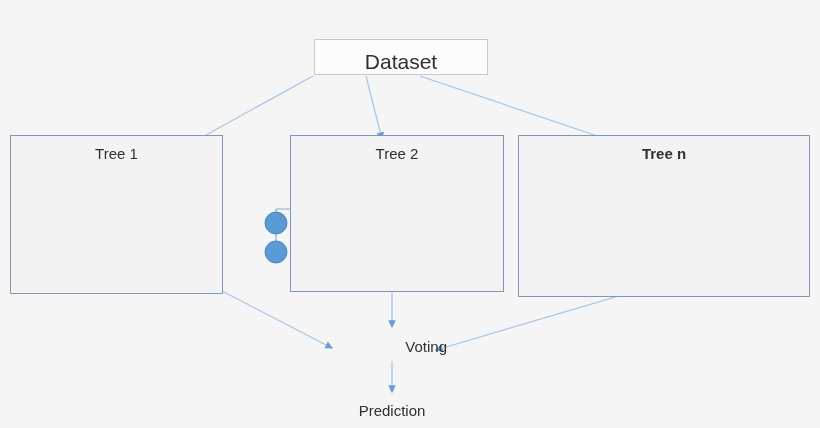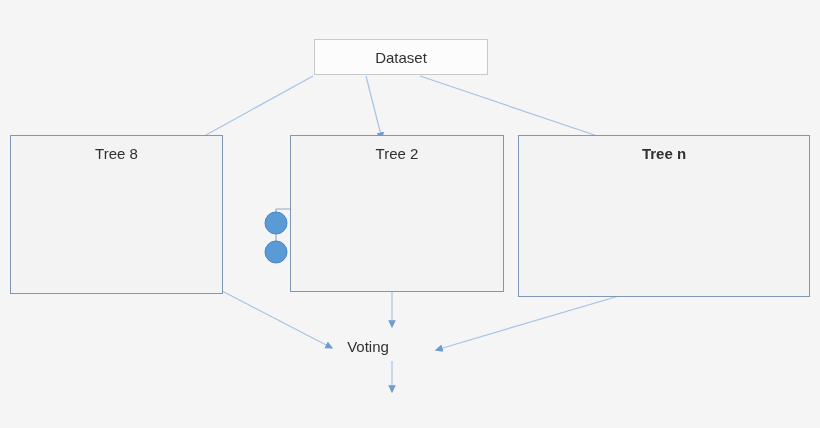--- a/index.html
+++ b/index.html
@@ -32,23 +32,23 @@
     text-align: center;
     font-size: 15px;
     color: var(--text, #303030);
   }
   .dataset-box {
     position: absolute;
     box-sizing: border-box;
     border: 1px solid var(--ds-border, #c9c9c9);
     background: var(--ds-fill, #fcfcfc);
     display: flex;
-    align-items: center;
+    align-items: flex-end;
     justify-content: center;
-    font-size: 15px;
+    font-size: 21px;
     color: var(--text, #303030);
   }
   .flow-label {
     position: absolute;
     width: 120px;
     margin-left: -60px;
     text-align: center;
     font-size: 15px;
     color: var(--text, #303030);
   }
@@ -160,24 +160,25 @@
         <circle cx="489" cy="258" r="3.2" fill="#111111"></circle>
         <circle cx="498" cy="258" r="3.2" fill="#111111"></circle>
       </g>
   </svg>
 
   <div class="dataset-box" style="left: 314px; top: 39px; width: 174px; height: 36px;">
     <span>Dataset</span>
   </div>
 
   <div class="tree-box" style="left: 10px; top: 135px; width: 213px; height: 159px;">
-    <div class="tree-title">Tree 8</div>
+    <div class="tree-title">Tree 1</div>
   </div>
   <div class="tree-box" style="left: 257px; top: 135px; width: 214px; height: 157px; margin-left: 33px;">
     <div class="tree-title">Tree 2</div>
   </div>
   <div class="tree-box" style="left: 518px; top: 135px; width: 292px; height: 162px; font-weight: bold;">
     <div class="tree-title">Tree n</div>
   </div>
 
-  <div class="flow-label" style="left: 368px; top: 338px;">Voting</div>
+  <div class="flow-label" style="left: 387px; top: 338px; text-align: right;">Voting</div>
+  <div class="flow-label" style="left: 392px; top: 402px;">Prediction</div>
 
 </div>
 
 </body></html>

